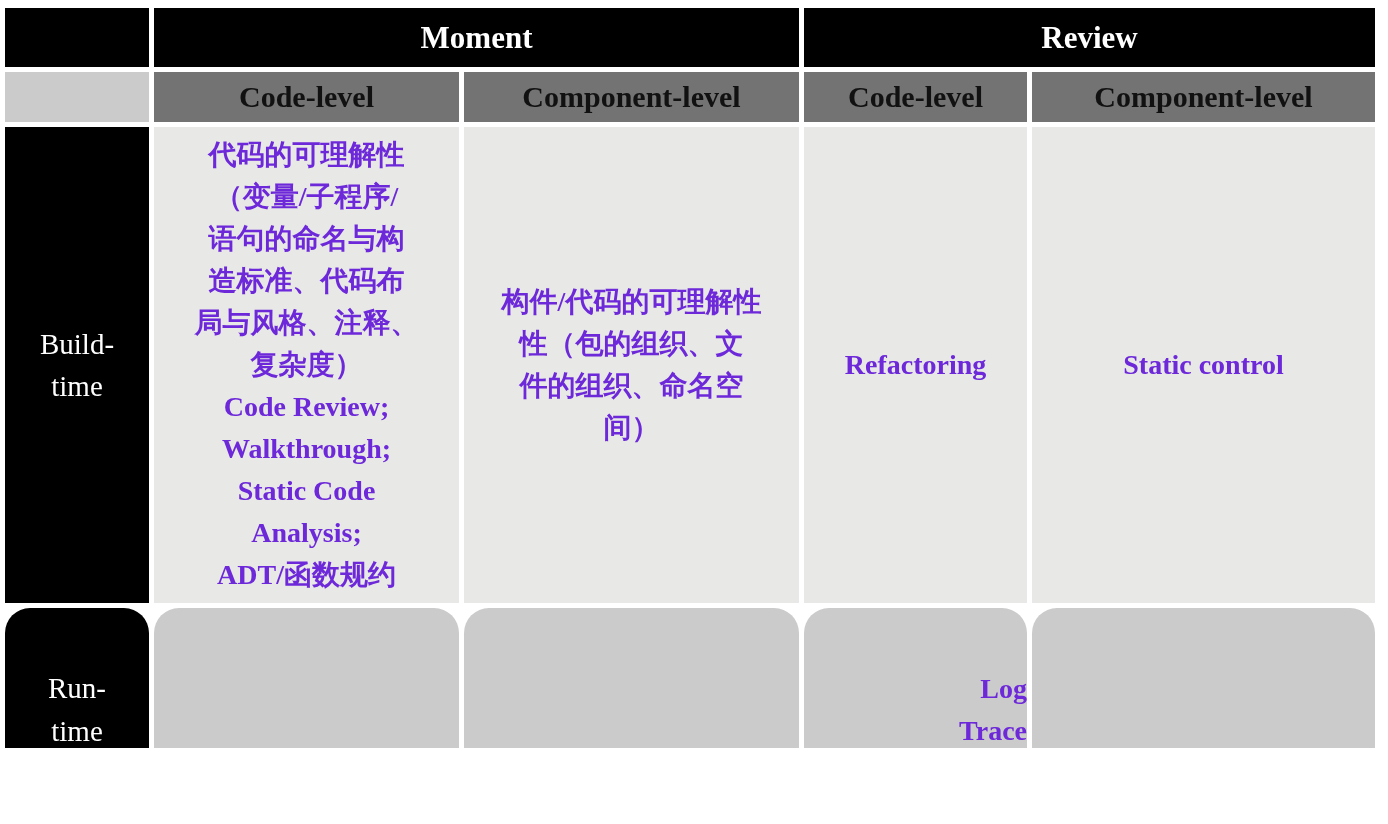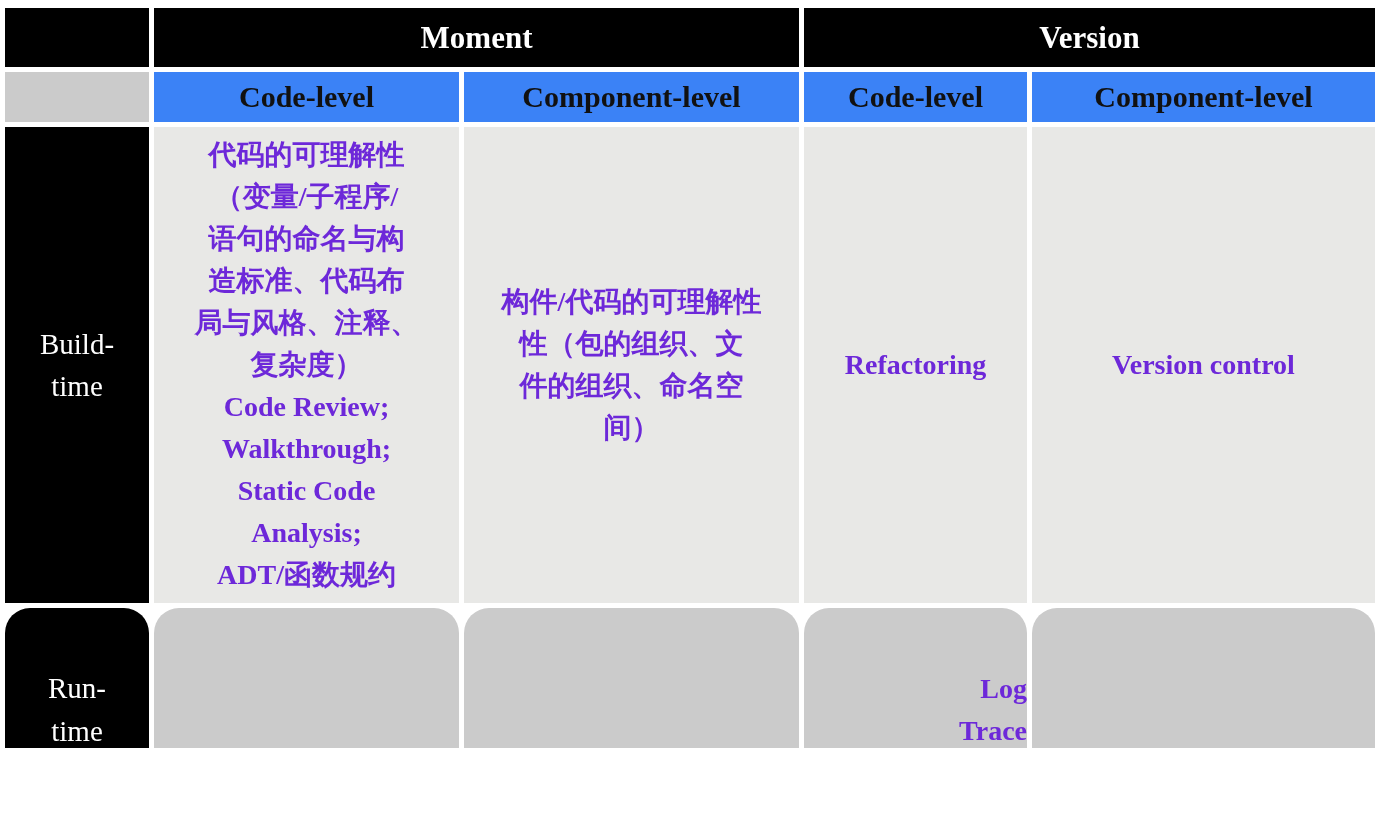--- a/index.html
+++ b/index.html
@@ -35,21 +35,21 @@
     font-weight: bold;
     font-size: 31px;
     height: 59px;
   }
   .corner {
     background: #000000;
     height: 59px;
   }
   
   .sub-head {
-    background: #3b82f6;
+    background: #737373;
     color: #111111;
     font-weight: bold;
     font-size: 30px;
     height: 50px;
   }
   .sub-head-empty {
     background: #cbcbcb;
     height: 50px;
   }
   
@@ -83,21 +83,21 @@
       <col style="width:305px">
       <col style="width:335px">
       <col style="width:223px">
       <col style="width:343px">
     </colgroup>
 
     <tbody>
         <tr>
       <td class="corner"></td>
       <td class="group-head" colspan="2">Moment</td>
-      <td class="group-head" colspan="2">Version</td>
+      <td class="group-head" colspan="2">Review</td>
     </tr>
 
     <tr>
       <td class="sub-head-empty"></td>
       <td class="sub-head">Code-level</td>
       <td class="sub-head">Component-level</td>
       <td class="sub-head">Code-level</td>
       <td class="sub-head">Component-level</td>
     </tr>
 
@@ -113,21 +113,21 @@
 Code Review;
 Walkthrough;
 Static Code
 Analysis;
 ADT/函数规约</td>
       <td class="body-cell">构件/代码的可理解性
 性（包的组织、文
 件的组织、命名空
 间）</td>
       <td class="body-cell">Refactoring</td>
-      <td class="body-cell">Version control</td>
+      <td class="body-cell">Static control</td>
     </tr>
 
     <tr class="row-run">
       <th class="row-label">Run-
 time</th>
       <td class="body-cell"></td>
       <td class="body-cell"></td>
       <td class="body-cell">Log
 Trace</td>
       <td class="body-cell"></td>

